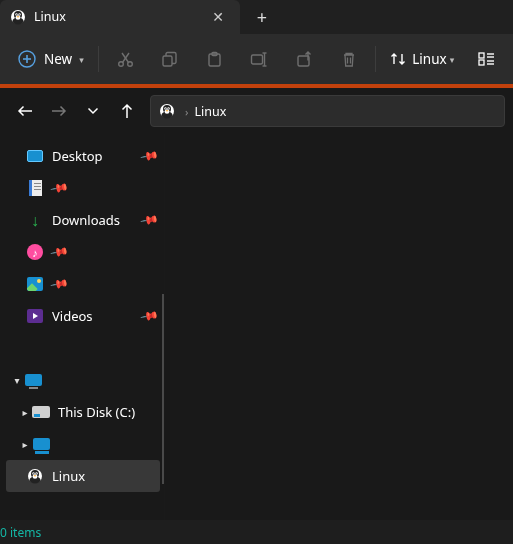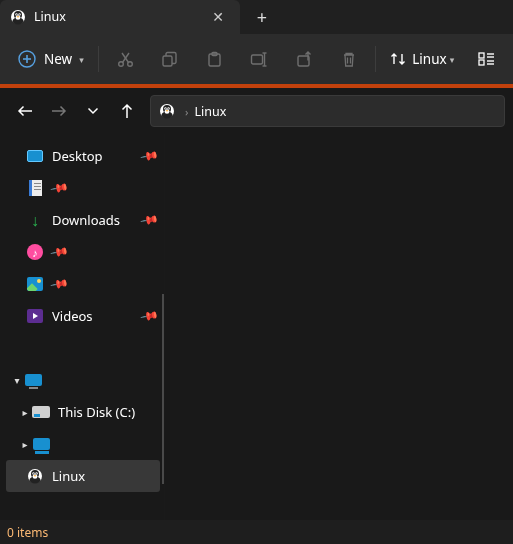--- a/index.html
+++ b/index.html
@@ -42,21 +42,21 @@
   .side-item .expand { width: 18px; display:flex; align-items:center; justify-content:center; color:#dddddd; font-size:10px; margin-left:-10px; margin-right:-2px;}
   .side-item.indent { padding-left: 20px; }
   .side-item .icon { width: 18px; height: 18px; margin-right: 8px; display:flex; align-items:center; justify-content:center;}
   .side-item .label { flex: 1; }
   .side-item .pin { color: #888888; font-size: 12px; width: 18px; transform: rotate(35deg);}
   .side-item.selected { background: #383838; }
   .side-gap { height: 16px; }
   .content { flex: 1; background: #191919; border-left: 1px solid #1a1a1a;}
 
   
-  .statusbar { height: 24px; background: #1e1e1e; display: flex; align-items: center; padding: 0 7px; font-size: 12px; color: #fdba74; }
+  .statusbar { height: 24px; background: #1e1e1e; display: flex; align-items: center; padding: 0 0; font-size: 12px; color: #14b8a6; }
 
   
   .ico-desktop { width:16px; height:12px; background:#1890d0; border:1px solid #64c8ff; border-radius:2px; }
   .ico-doc { width:13px; height:16px; background:#ededed; border-left:3px solid #3a7bd5; position:relative;}
   .ico-doc::before{content:"";position:absolute;left:2px;top:3px;width:7px;height:1px;background:#888;box-shadow:0 3px 0 #888,0 6px 0 #888;}
   .ico-down { color:#2ab14f; font-weight:bold; font-size:16px; }
   .ico-music { width:16px;height:16px;border-radius:50%;background:#ff4da0;display:flex;align-items:center;justify-content:center;color:#fff;font-size:11px;}
   .ico-pic { width:16px;height:14px;background:#1890d0;border-radius:2px;position:relative;overflow:hidden;}
   .ico-pic::before{content:"";position:absolute;bottom:-2px;left:1px;width:8px;height:8px;background:#6dd46d;transform:rotate(45deg);}
   .ico-pic::after{content:"";position:absolute;top:2px;right:2px;width:4px;height:4px;border-radius:50%;background:#ffd95c;}

